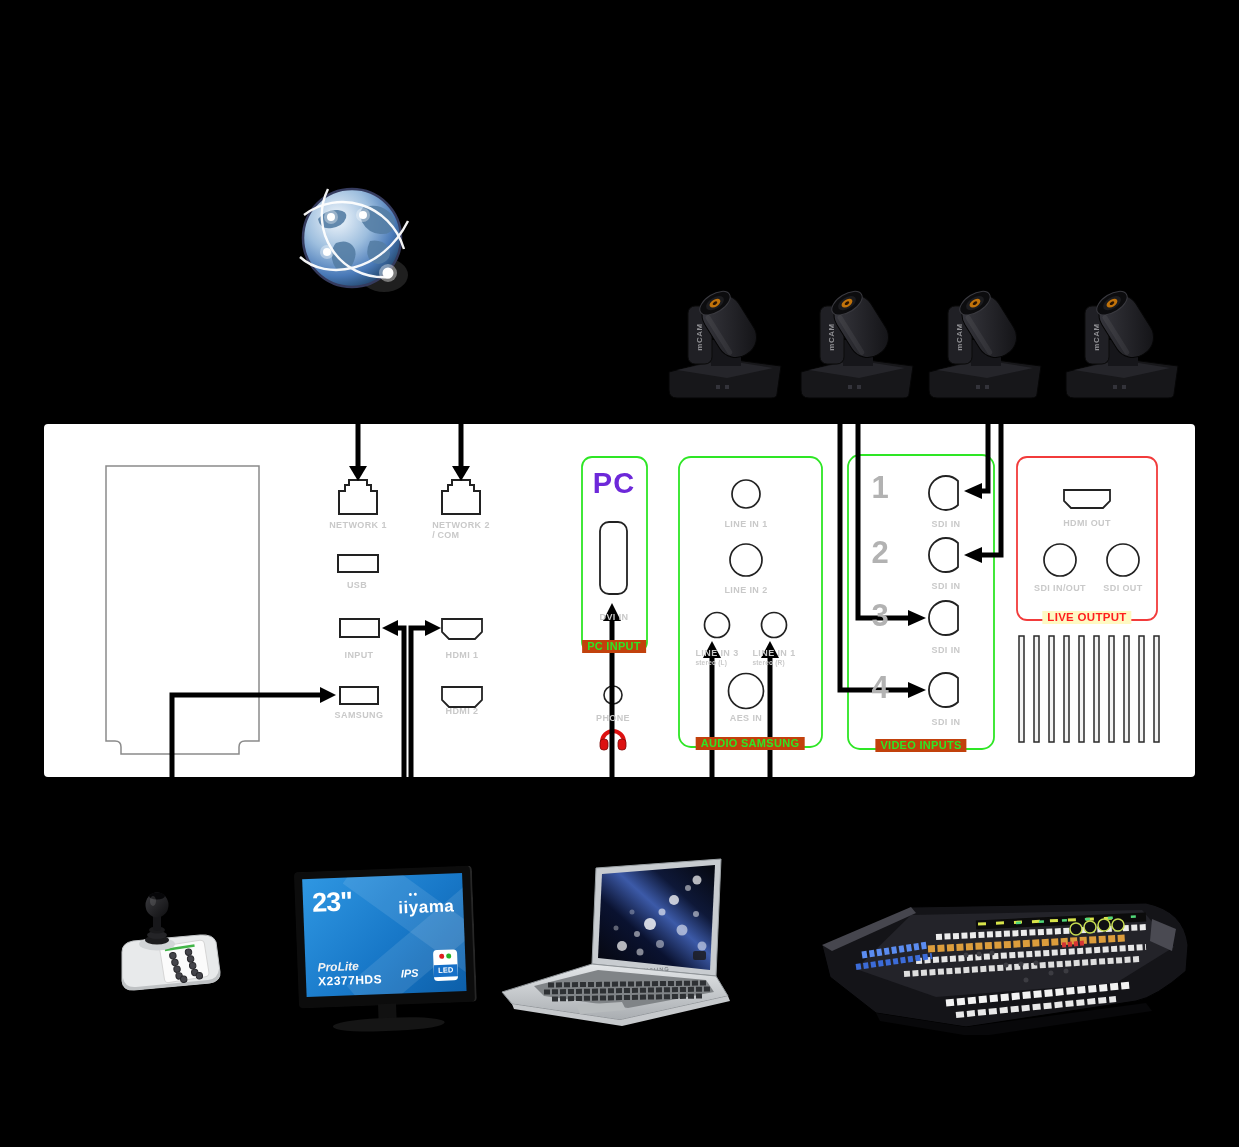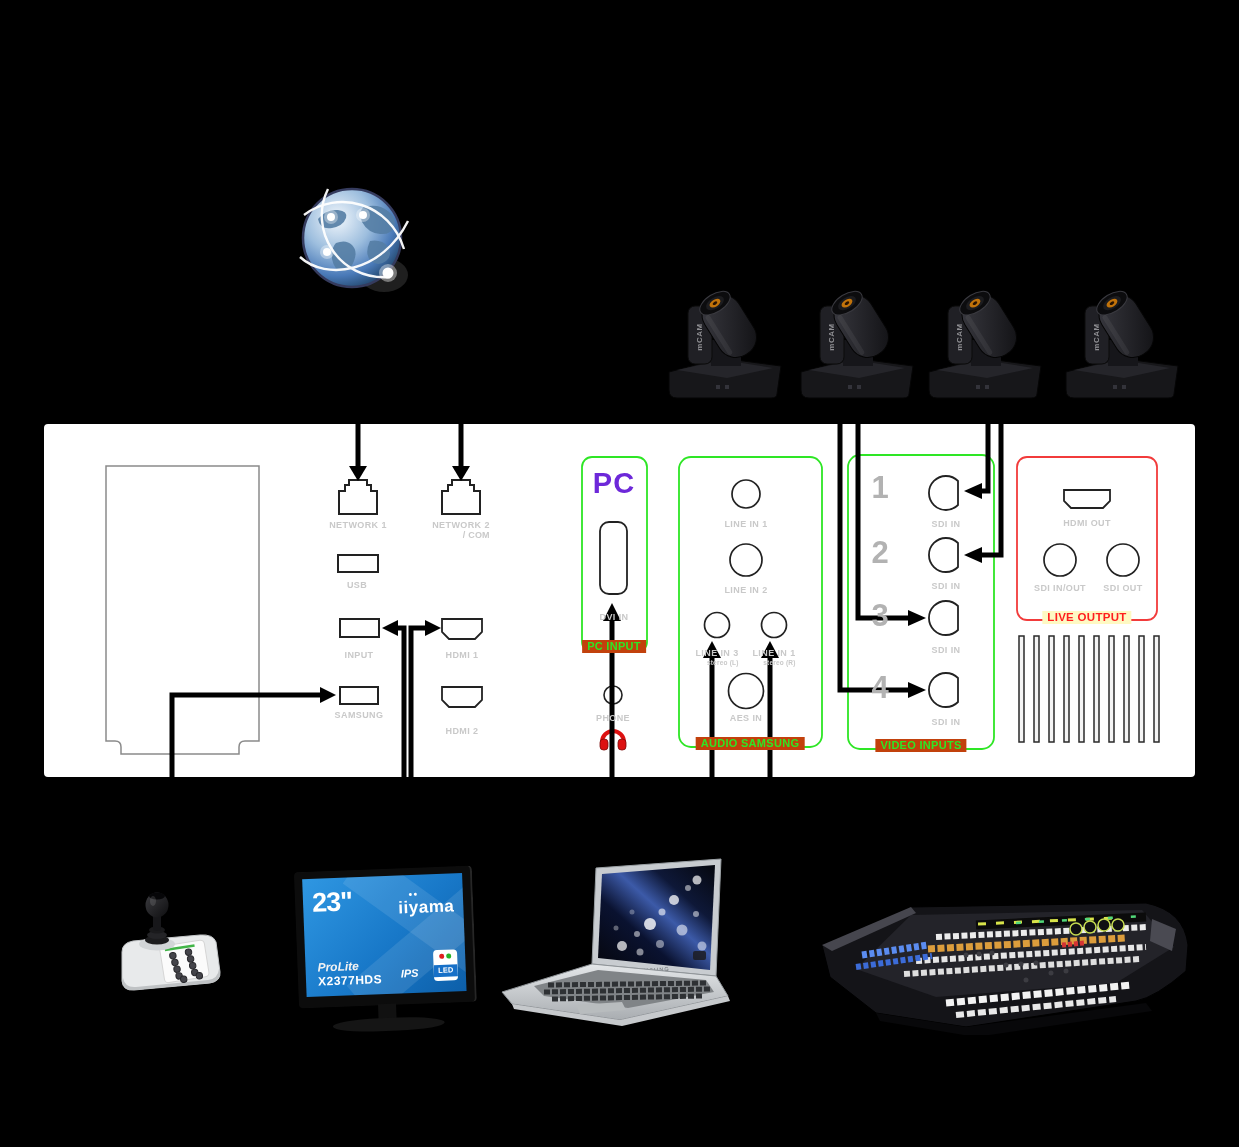--- a/index.html
+++ b/index.html
@@ -6,21 +6,21 @@
   #stage{position:relative;width:1239px;height:1147px;background:#000;overflow:hidden;
          font-family:"Liberation Sans",sans-serif;}
   svg{display:block}
 
   
   #panel{position:absolute;left:42px;top:422px;width:1151px;height:353px;
          background:#fff;border:2px solid #000;border-radius:6px;}
   #panel-svg{position:absolute;left:0;top:0;}
 
   .plabel{position:absolute;transform:translateX(-50%);font-weight:bold;font-size:9px;
-          color:#c9c9c9;letter-spacing:.4px;white-space:nowrap;text-align:right;line-height:10px;}
+          color:#c9c9c9;letter-spacing:.4px;white-space:nowrap;text-align:left;line-height:10px;}
   .plabel .sub{display:block;font-size:6.5px;letter-spacing:.2px;font-weight:bold;}
   .bignum{position:absolute;transform:translateX(-50%);font-weight:bold;font-size:31px;
           color:#b2b2b2;line-height:31px;}
   .pc-title{position:absolute;transform:translateX(-50%);font-weight:bold;font-size:29px;
           color:#6d28d9;letter-spacing:1px;line-height:30px;}
   .gbox-label{position:absolute;transform:translateX(-50%);font-weight:bold;font-size:11px;
           color:#2ee625;background:#c2410c;padding:0 5px;letter-spacing:.3px;white-space:nowrap;line-height:13px;}
   .rbox-label{position:absolute;transform:translateX(-50%);font-weight:bold;font-size:11.5px;
           color:#ff1e1e;background:#fef9c3;padding:0 5px;letter-spacing:.3px;white-space:nowrap;line-height:13px;}
 
@@ -233,21 +233,21 @@
 
     <span class="plabel" style="left:314px;top:96px">NETWORK 1</span>
     <span class="plabel" style="left:417px;top:96px">
       <span>NETWORK 2</span>
       <span class="sub" style="font-size:9px">/ COM</span>
     </span>
     <span class="plabel" style="left:313px;top:156px">USB</span>
     <span class="plabel" style="left:315px;top:226px">INPUT</span>
     <span class="plabel" style="left:418px;top:226px">HDMI 1</span>
     <span class="plabel" style="left:315px;top:286px">SAMSUNG</span>
-    <span class="plabel" style="left:418px;top:302px">HDMI 2</span>
+    <span class="plabel" style="left:418px;top:282px">HDMI 2</span>
 
     <span class="pc-title" style="left:570px;top:44px">PC</span>
     <span class="plabel" style="left:570px;top:188px">DVI IN</span>
     <span class="gbox-label" style="left:570px;top:216px">PC INPUT</span>
     <span class="plabel" style="left:569px;top:289px">PHONE</span>
 
     <span class="plabel" style="left:702px;top:95px">LINE IN 1</span>
     <span class="plabel" style="left:702px;top:161px">LINE IN 2</span>
     <span class="plabel" style="left:673px;top:224px">
       <span>LINE IN 3</span>

